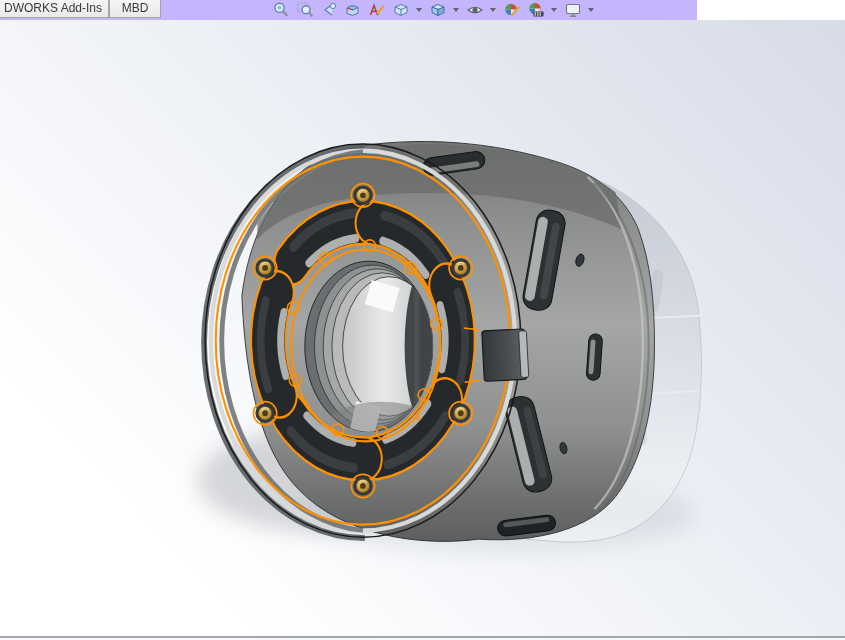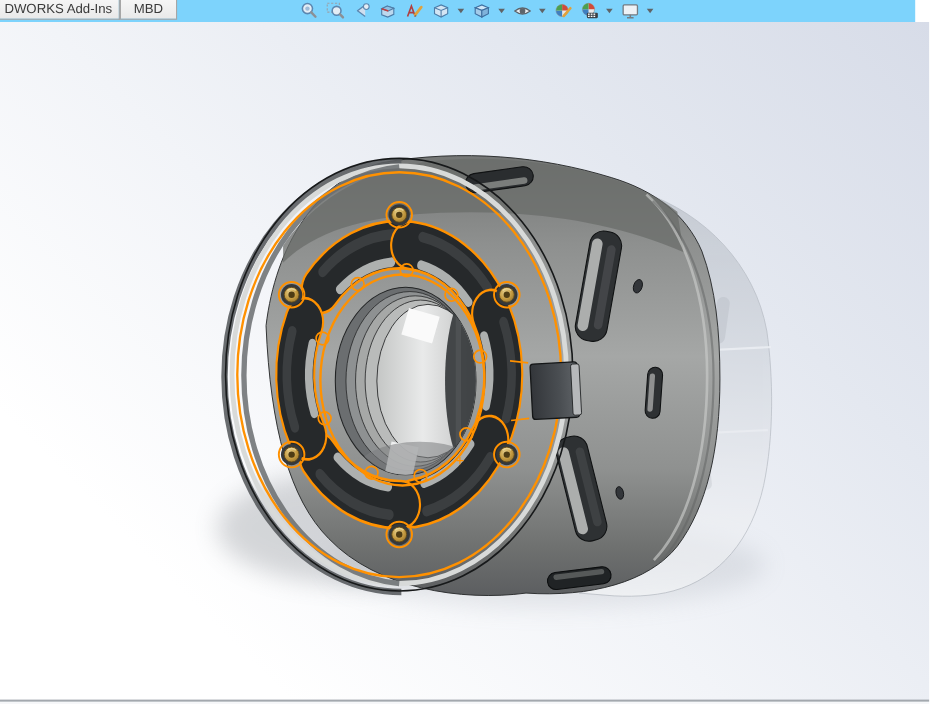--- a/index.html
+++ b/index.html
@@ -1,19 +1,19 @@
 <!DOCTYPE html>
 <html style="--selection-highlight: #FF9100; --plate-dark: #47494B; --body-gray: #9A9C9B; --silver-rim: #D8DAD9; --brass-screw: #C49B43; --ghost-gray: #C3C8CF; --background-top: #D7DCE8; --background-bottom: #FFFFFF; --tab-text: #3A3A3A; --status-line: #A3A8AE;"><head>
 <meta charset="utf-8">
 <style>
   html,body{margin:0;padding:0;background:#ffffff;}
   .screen{position:relative;width:845px;height:640px;overflow:hidden;
           font-family:"Liberation Sans",sans-serif;background:#ffffff;}
   
-  .topbar{position:absolute;left:0;top:0;width:832px;height:20px;background:#7dd3fc;z-index:5;}
+  .topbar{position:absolute;left:0;top:0;width:697px;height:20px;background:#c4b5fd;z-index:5;}
   .tab{position:absolute;top:-2px;height:20px;box-sizing:border-box;
        border:1px solid #a6a6a6;background:linear-gradient(#f6f6f6,#e9e9e9);
        font-size:12px;color:#3a3a3a;display:flex;align-items:center;justify-content:center;
        white-space:nowrap;}
   .tab.first{left:-2px;width:111px;border-left:none;}
   .tab.second{left:109px;width:52px;}
   .hud{position:absolute;left:271px;top:0;height:20px;display:flex;align-items:center;gap:5px;z-index:6;}
   .hicon{width:19px;height:18px;display:flex;align-items:center;justify-content:center;}
   .caret{width:0;height:0;border-left:3.5px solid transparent;border-right:3.5px solid transparent;
          border-top:4px solid #5f6468;margin:0 1px;}

